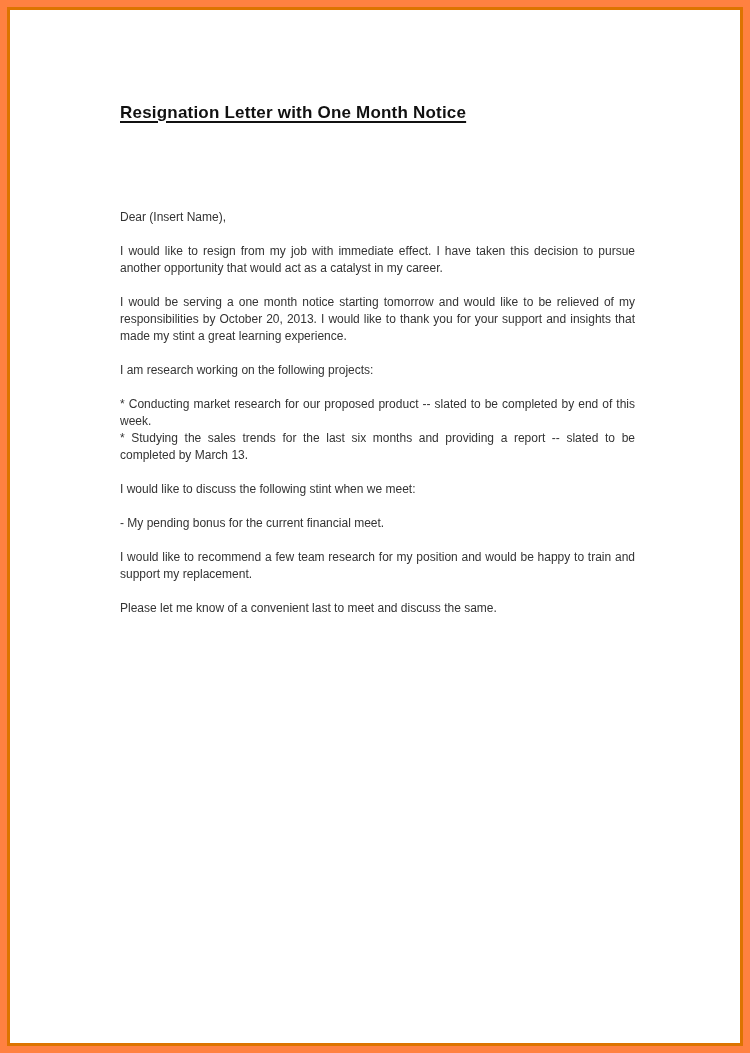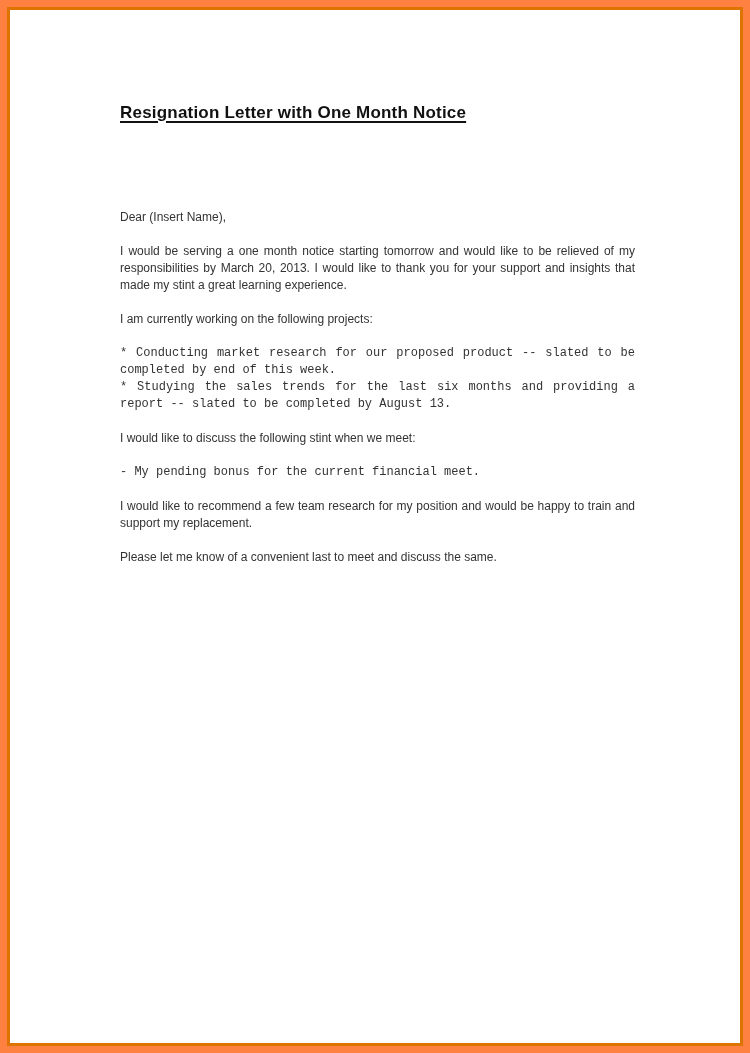--- a/index.html
+++ b/index.html
@@ -38,41 +38,41 @@
   .para {
     margin: 0 0 17px 0;
     font-size: 12px;
     line-height: 17px;
     color: #333333;
     text-align: justify;
   }
   .line {
     display: block;
     text-align: justify;
-    font-family: Liberation Mono, monospace;
   }
 </style>
 </head>
 <body>
 
 <div class="frame">
   <div class="page">
 
     <h1 class="title">Resignation Letter with One Month Notice</h1>
 
     <p class="para">Dear (Insert Name),</p>
 
+    <p class="para">I would like to resign from my job with immediate effect. I have taken this decision to pursue another opportunity that would act as a catalyst in my career.</p>
 
-    <p class="para">I would be serving a one month notice starting tomorrow and would like to be relieved of my responsibilities by March 20, 2013. I would like to thank you for your support and insights that made my stint a great learning experience.</p>
+    <p class="para">I would be serving a one month notice starting tomorrow and would like to be relieved of my responsibilities by October 20, 2013. I would like to thank you for your support and insights that made my stint a great learning experience.</p>
 
-    <p class="para">I am currently working on the following projects:</p>
+    <p class="para">I am research working on the following projects:</p>
 
     <p class="para">
       <span class="line">* Conducting market research for our proposed product -- slated to be completed by end of this week.</span>
-      <span class="line">* Studying the sales trends for the last six months and providing a report -- slated to be completed by August 13.</span>
+      <span class="line">* Studying the sales trends for the last six months and providing a report -- slated to be completed by March 13.</span>
     </p>
 
     <p class="para">I would like to discuss the following stint when we meet:</p>
 
     <p class="para">
       <span class="line">- My pending bonus for the current financial meet.</span>
     </p>
 
     <p class="para">I would like to recommend a few team research for my position and would be happy to train and support my replacement.</p>
 

